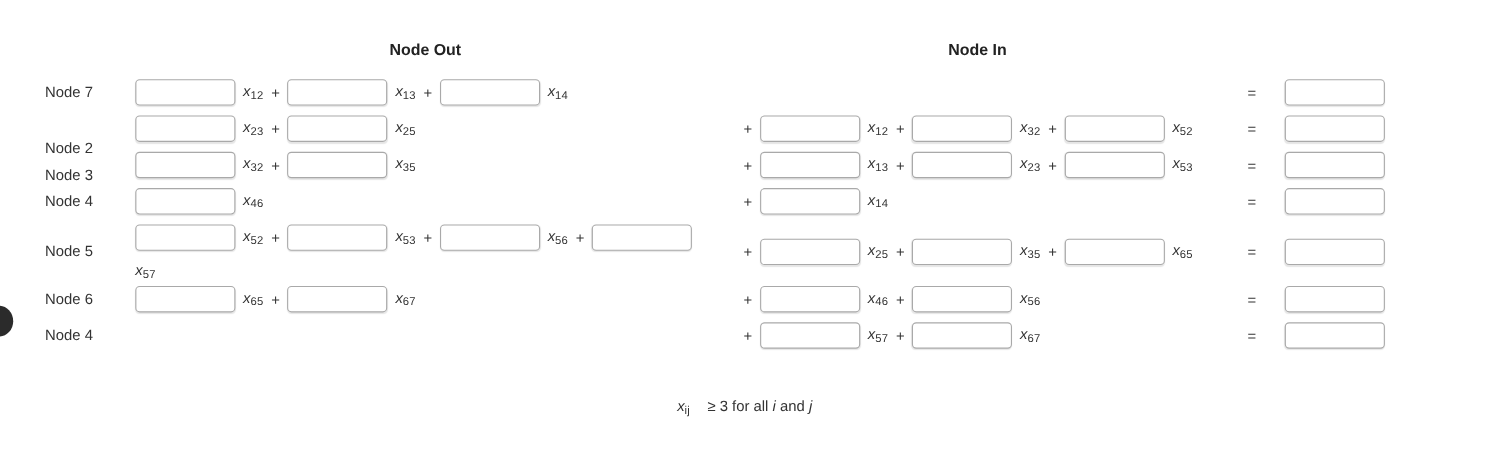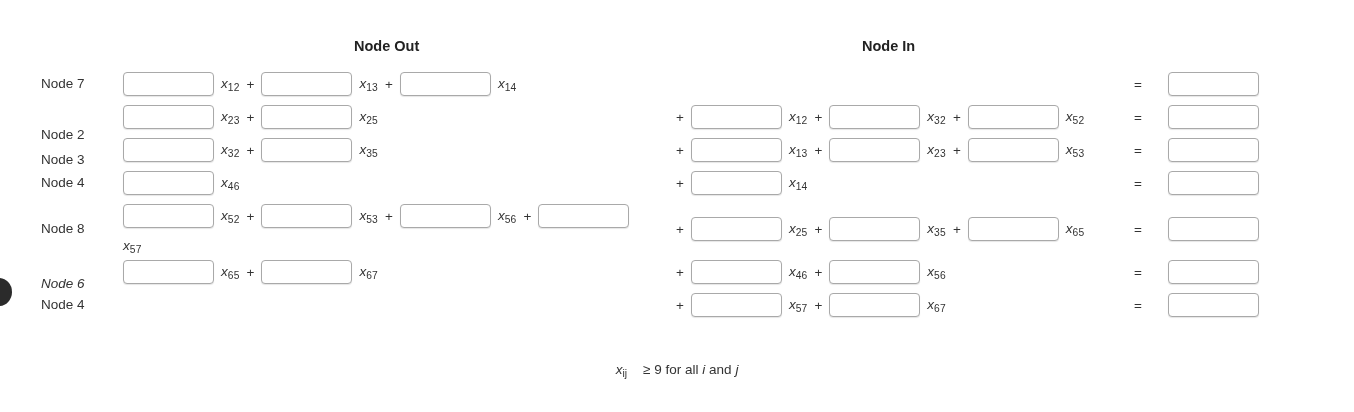--- a/index.html
+++ b/index.html
@@ -216,21 +216,21 @@
         <span class="op lead">+</span>
         <input type="text" class="inp" style="">
         <span class="term"><span class="var">x<sub>14</sub></span></span>
       </div>
       <div class="eq-col" style="top: 0px;">
         <span class="eq-sign">=</span>
         <input type="text" class="inp" style="">
       </div>
     </div>
     <div class="row tall">
-      <div class="node-label" style="top: 17px;">Node 8</div>
+      <div class="node-label" style="top: 17px;">Node 5</div>
       <div class="expr out" style="top: 0px;">
         <input type="text" class="inp" style="">
         <span class="term"><span class="var">x<sub>52</sub></span></span>
         <span class="op">+</span>
         <input type="text" class="inp" style="">
         <span class="term"><span class="var">x<sub>53</sub></span></span>
         <span class="op">+</span>
         <input type="text" class="inp" style="">
         <span class="term"><span class="var">x<sub>56</sub></span></span>
         <span class="op">+</span>
@@ -247,21 +247,21 @@
         <span class="op">+</span>
         <input type="text" class="inp" style="">
         <span class="term"><span class="var">x<sub>65</sub></span></span>
       </div>
       <div class="eq-col" style="top: 13px;">
         <span class="eq-sign">=</span>
         <input type="text" class="inp" style="">
       </div>
     </div>
     <div class="row">
-      <div class="node-label" style="top: 16px; font-style: italic;">Node 6</div>
+      <div class="node-label" style="top: 4px;">Node 6</div>
       <div class="expr out" style="top: 0px;">
         <input type="text" class="inp" style="">
         <span class="term"><span class="var">x<sub>65</sub></span></span>
         <span class="op">+</span>
         <input type="text" class="inp" style="">
         <span class="term"><span class="var">x<sub>67</sub></span></span>
       </div>
       <div class="expr in" style="top: 0px;">
         <span class="op lead">+</span>
         <input type="text" class="inp" style="">
@@ -289,17 +289,17 @@
         <span class="eq-sign">=</span>
         <input type="text" class="inp" style="">
       </div>
     </div>
   </div>
 
 <div class="constraint">
   <span class="var">
     <span>x</span><sub>ij</sub>
   </span>
-  <span class="pad">≥ 9 for all</span>
+  <span class="pad">≥ 3 for all</span>
   <span class="var">i</span>
   <span>and</span>
   <span class="var">j</span>
 </div>
 
 </body></html>

